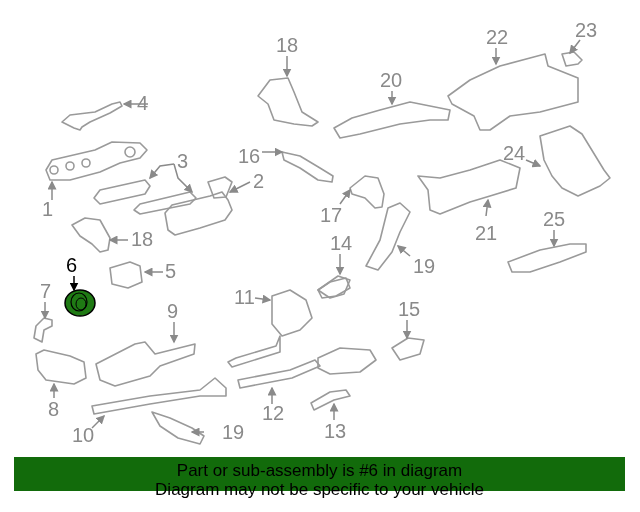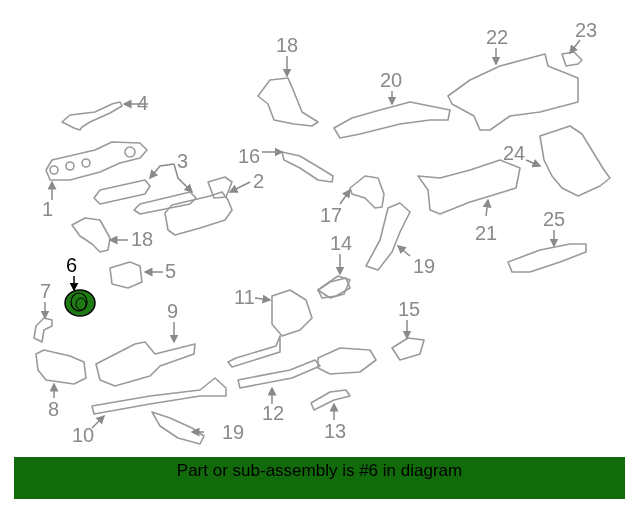--- a/index.html
+++ b/index.html
@@ -3,21 +3,21 @@
 <meta charset="utf-8">
 <style>
   html, body { margin:0; padding:0; background:#ffffff; }
   body { width:640px; height:512px; position:relative; overflow:hidden; font-family:"Liberation Sans", sans-serif; }
   #diagram { position:absolute; left:0; top:0; width:640px; height:512px; }
   .lbl { font-family:"Liberation Sans", sans-serif; font-size:20px; fill:#8a8a8a; }
   .lbl-hl { font-family:"Liberation Sans", sans-serif; font-size:20px; fill:#000000; }
   .part { fill:none; stroke:#9a9a9a; stroke-width:1.6; stroke-linejoin:round; stroke-linecap:round; }
   .ldr { stroke:#8a8a8a; stroke-width:1.5; fill:none; }
   .arrowhead { fill:#8a8a8a; }
-  #banner { position:absolute; left:14px; top:457px; width:611px; height:42px; background:#126b0b; color:#000; text-align:center; font-size:17px; line-height:19px; padding-top:4px; box-sizing:border-box; }
+  #banner { position:absolute; left:14px; top:457px; width:611px; height:34px; background:#126b0b; color:#000; text-align:center; font-size:17px; line-height:19px; padding-top:4px; box-sizing:border-box; }
   #banner div { white-space:nowrap; }
 </style>
 </head>
 <body>
 
 <svg id="diagram" viewBox="0 0 640 512" xmlns="http://www.w3.org/2000/svg">
   <defs>
     <marker id="ah" markerWidth="6" markerHeight="6" refX="5" refY="3" orient="auto">
       <path d="M0,0 L6,3 L0,6 z" class="arrowhead"></path>
     </marker>
@@ -202,13 +202,14 @@
     <text class="lbl" x="475" y="240">21</text>
     <text class="lbl" x="486" y="44">22</text>
     <text class="lbl" x="575" y="37">23</text>
     <text class="lbl" x="503" y="160">24</text>
     <text class="lbl" x="543" y="226">25</text>
   </g>
 </svg>
 
 <div id="banner">
   <div>Part or sub-assembly is #6 in diagram</div>
+  <div>Diagram may not be specific to your vehicle</div>
 </div>
 
 </body></html>

